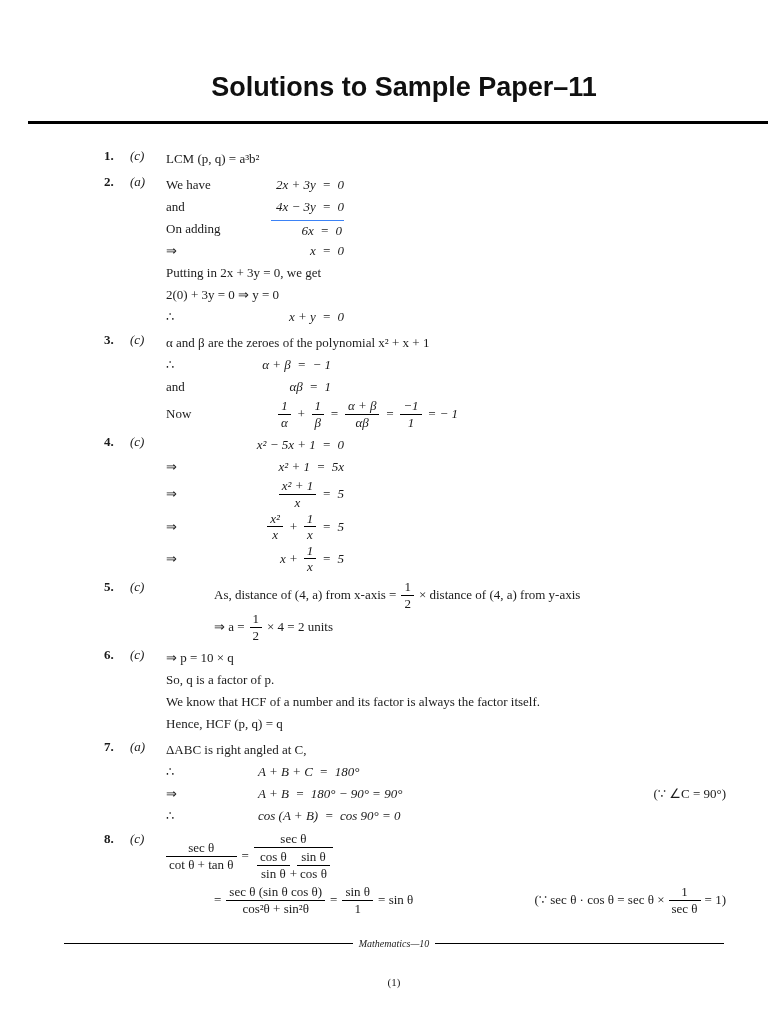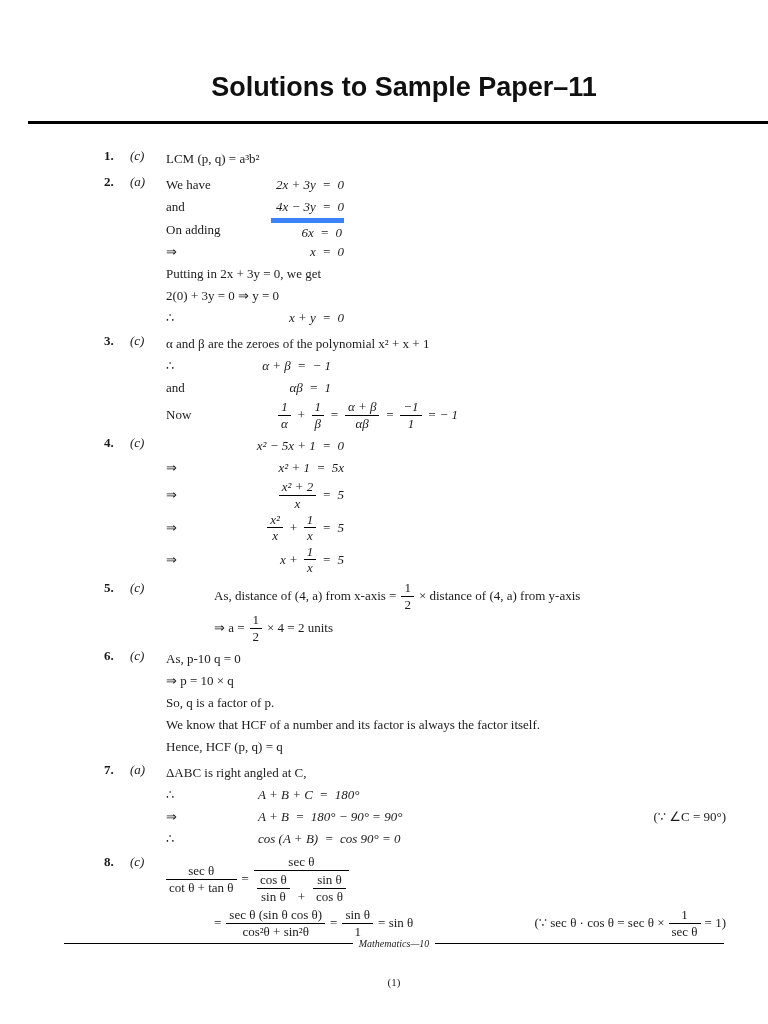--- a/index.html
+++ b/index.html
@@ -16,22 +16,22 @@
   .lbl{position:absolute;left:0;top:50%;transform:translateY(-50%);white-space:pre;}
   .eqcol{width:178px;display:flex;justify-content:flex-end;align-items:center;gap:6px;}
   .eqcol.w165{width:165px;}
   .pre{white-space:pre;}
   .it{font-style:italic;}
   .txt{white-space:pre-wrap;}
   .flow{flex:1;display:flex;align-items:center;gap:5px;}
   .frac{display:inline-flex;flex-direction:column;align-items:center;vertical-align:middle;line-height:1.2;text-align:center;}
   .fn{border-bottom:1px solid #000;padding:0 3px;align-self:stretch;white-space:pre;}
   .fd{padding:0 3px;white-space:pre;}
-  .fdc{display:inline-flex;align-items:flex-end;gap:8px;padding-top:1px;}
-  .sumline{border-top:5px solid #3b82f6;padding:2px 2px 0 30px;}
+  .fdc{display:inline-flex;align-items:flex-end;gap:0;padding-top:1px;}
+  .sumline{border-top:1px solid #3b82f6;padding:2px 2px 0 30px;}
   .h30{min-height:30px;margin-left:48px;}
   .h32{min-height:32px;}
   .h38{min-height:38px;}
   .h50{min-height:50px;}
   .indent112{margin-left:112px;display:flex;align-items:center;gap:6px;}
   .indent92{margin-left:92px;}
   .indent48{margin-left:48px;}
   .note{margin-left:auto;white-space:pre;}
   .notegrp{margin-left:auto;display:flex;align-items:center;gap:4px;white-space:pre;}
   .footer{position:absolute;left:64px;right:64px;top:938px;display:flex;align-items:center;}
@@ -161,21 +161,21 @@
         <div class="row">
           <span class="lbl">⇒</span>
           <div class="eqcol">
             <span class="pre it">x² + 1  =  5x</span>
           </div>
         </div>
         <div class="row h32">
           <span class="lbl">⇒</span>
           <div class="eqcol it">
             <span class="frac">
-              <span class="fn">x² + 2</span>
+              <span class="fn">x² + 1</span>
               <span class="fd">x</span>
             </span>
             <span class="pre">=  5</span>
           </div>
         </div>
         <div class="row h32">
           <span class="lbl">⇒</span>
           <div class="eqcol it">
             <span class="frac">
               <span class="fn">x²</span>
@@ -227,23 +227,20 @@
             <span class="pre">× 4 = 2 units</span>
           </div>
         </div>
       </div>
     </div>
 
     <div class="q">
       <span class="qno">6.</span>
       <span class="qopt">(c)</span>
       <div class="qbody">
-        <div class="row">
-          <span class="txt">As, p-10 q = 0</span>
-        </div>
         <div class="row">
           <span class="txt">⇒ p = 10 × q</span>
         </div>
         <div class="row">
           <span class="txt">So, q is a factor of p.</span>
         </div>
         <div class="row">
           <span class="txt">We know that HCF of a number and its factor is always the factor itself.</span>
         </div>
         <div class="row">

